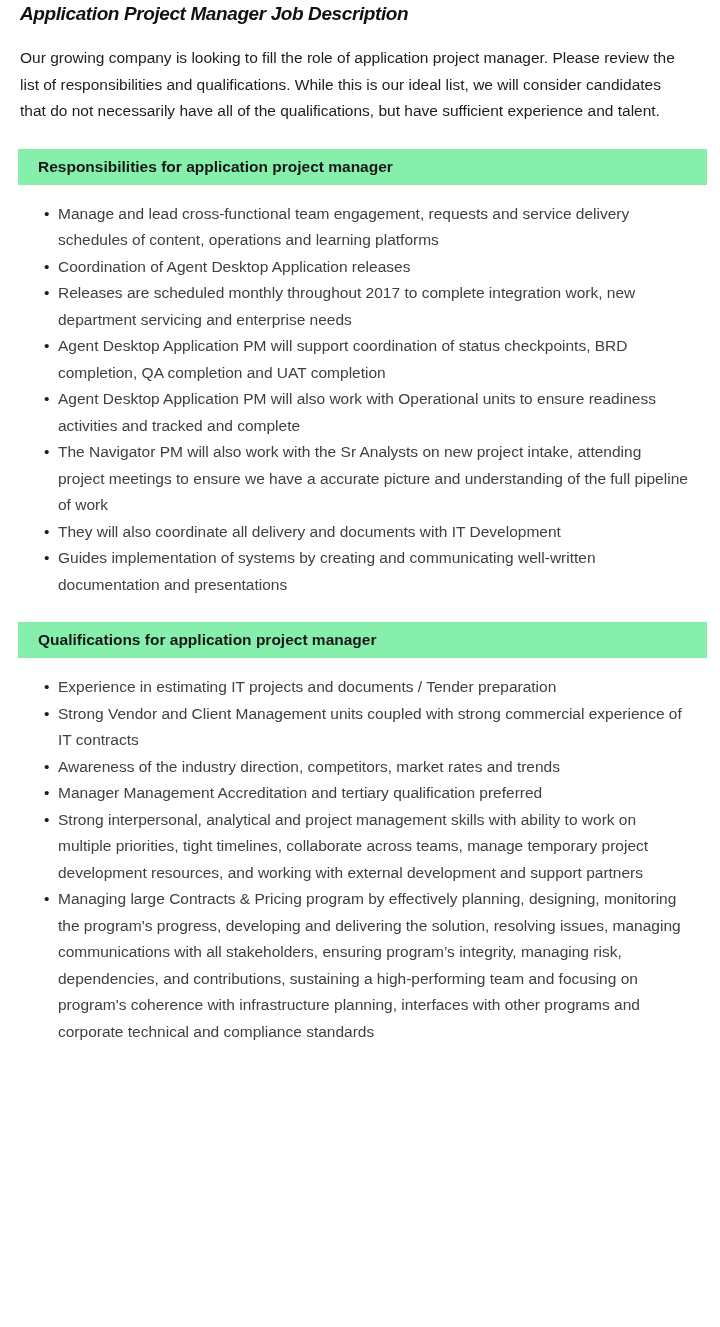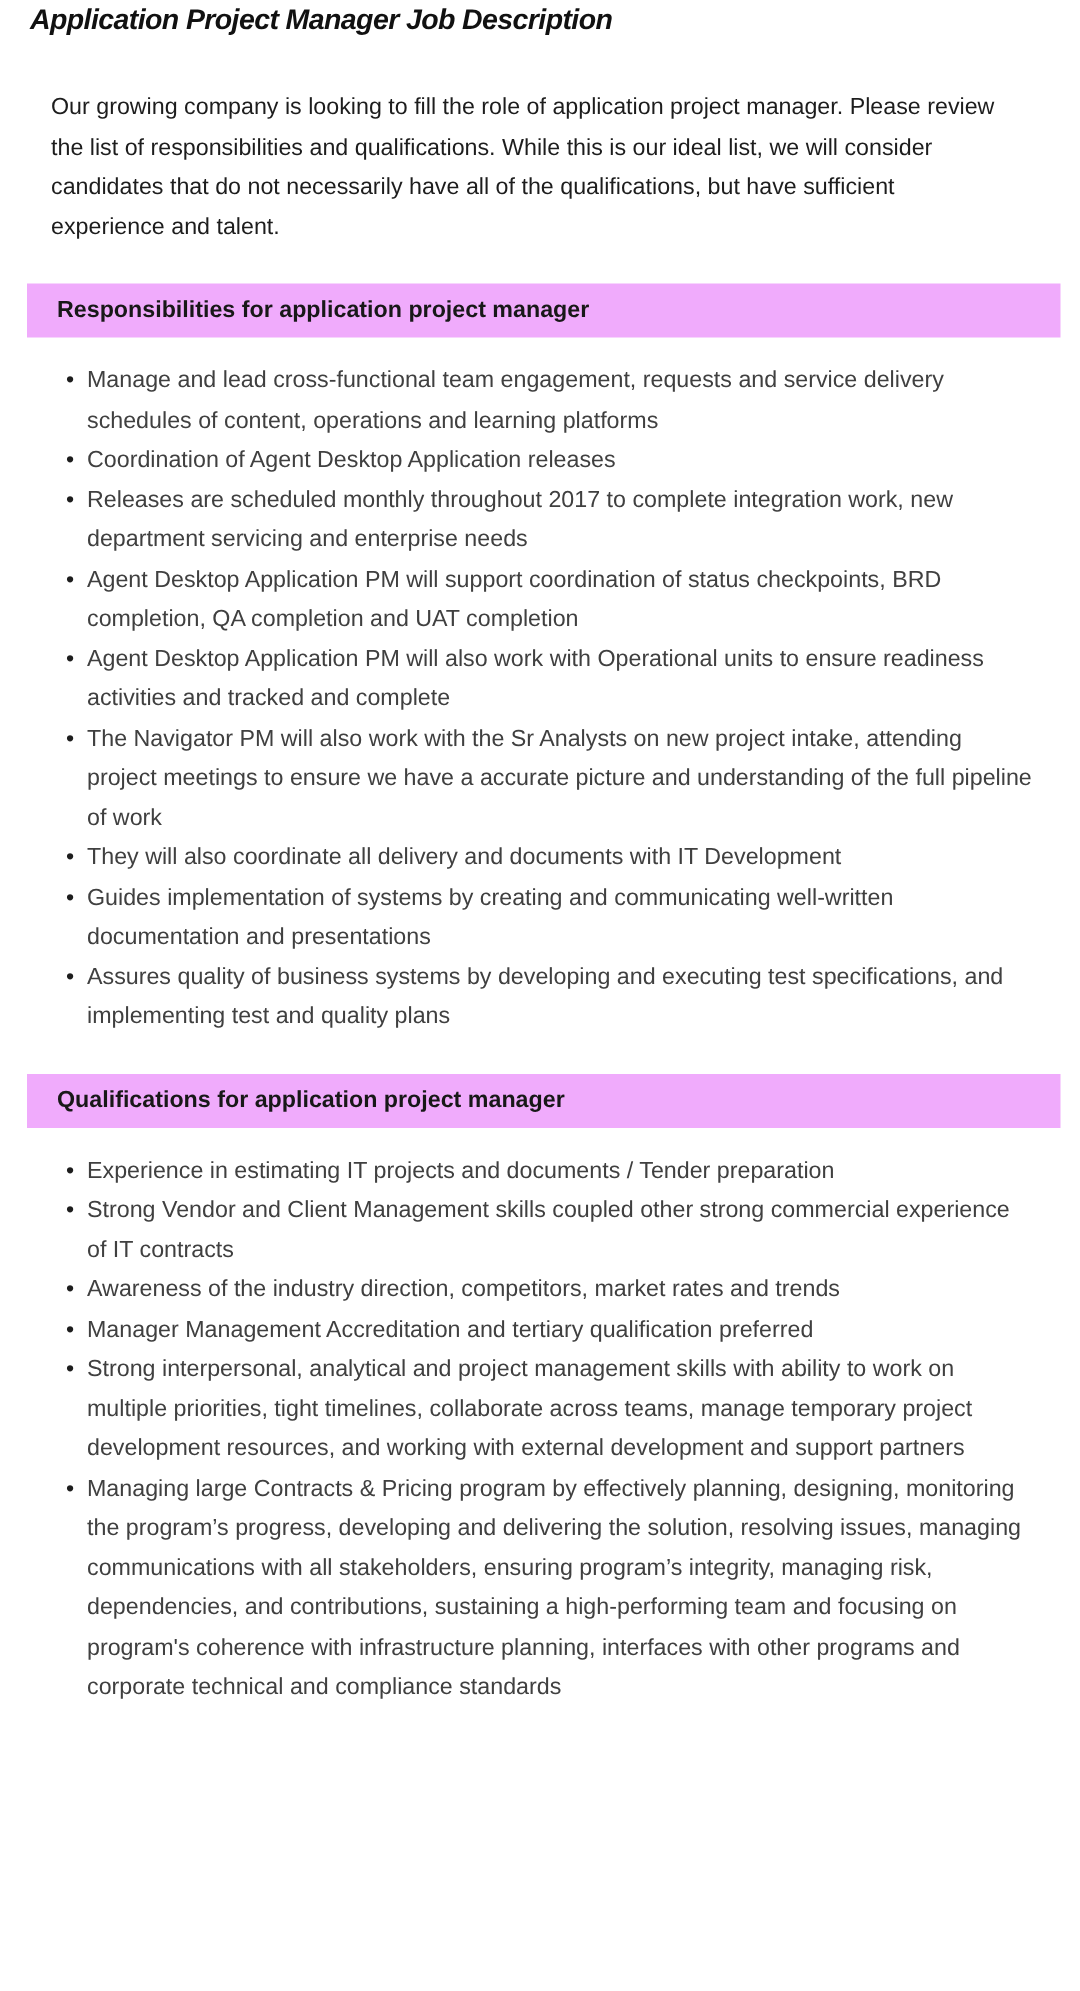--- a/index.html
+++ b/index.html
@@ -24,33 +24,33 @@
     font-weight: bold;
     letter-spacing: -0.4px;
     line-height: 1.0;
     color: #111111;
     margin: 0;
     padding: 4px 0 0 20px;
     white-space: nowrap;
     font-style: italic;
   }
   .intro {
-    margin: 14px;
+    margin: 0;
     padding: 22px 30px 0 20px;
     font-size: 15.5px;
     line-height: 26.5px;
     color: #1d1d1d;
   }
   .section {
     margin: 0;
     padding: 0;
   }
   .section-header {
     margin: 24px 13px 0 18px;
-    background: #f0abfc;
+    background: #86efac;
     padding: 9px 0 9px 20px;
     box-sizing: border-box;
   }
   .section-header-text {
     font-size: 15.5px;
     font-weight: bold;
     color: #181818;
     line-height: 18px;
     display: block;
   }
@@ -95,31 +95,30 @@
     </div>
     <ul class="bullets">
       <li>Manage and lead cross-functional team engagement, requests and service delivery schedules of content, operations and learning platforms</li>
       <li>Coordination of Agent Desktop Application releases</li>
       <li>Releases are scheduled monthly throughout 2017 to complete integration work, new department servicing and enterprise needs</li>
       <li>Agent Desktop Application PM will support coordination of status checkpoints, BRD completion, QA completion and UAT completion</li>
       <li>Agent Desktop Application PM will also work with Operational units to ensure readiness activities and tracked and complete</li>
       <li>The Navigator PM will also work with the Sr Analysts on new project intake, attending project meetings to ensure we have a accurate picture and understanding of the full pipeline of work</li>
       <li>They will also coordinate all delivery and documents with IT Development</li>
       <li>Guides implementation of systems by creating and communicating well-written documentation and presentations</li>
-      <li>Assures quality of business systems by developing and executing test specifications, and implementing test and quality plans</li>
     </ul>
   </div>
 
   <div class="section">
     <div class="section-header">
       <span class="section-header-text">Qualifications for application project manager</span>
     </div>
     <ul class="bullets qualifications-list">
       <li>Experience in estimating IT projects and documents / Tender preparation</li>
-      <li>Strong Vendor and Client Management skills coupled other strong commercial experience of IT contracts</li>
+      <li>Strong Vendor and Client Management units coupled with strong commercial experience of IT contracts</li>
       <li>Awareness of the industry direction, competitors, market rates and trends</li>
       <li>Manager Management Accreditation and tertiary qualification preferred</li>
       <li>Strong interpersonal, analytical and project management skills with ability to work on multiple priorities, tight timelines, collaborate across teams, manage temporary project development resources, and working with external development and support partners</li>
       <li>Managing large Contracts &amp; Pricing program by effectively planning, designing, monitoring the program’s progress, developing and delivering the solution, resolving issues, managing communications with all stakeholders, ensuring program’s integrity, managing risk, dependencies, and contributions, sustaining a high-performing team and focusing on program's coherence with infrastructure planning, interfaces with other programs and corporate technical and compliance standards</li>
     </ul>
   </div>
 
 </div>
 
 </body></html>

